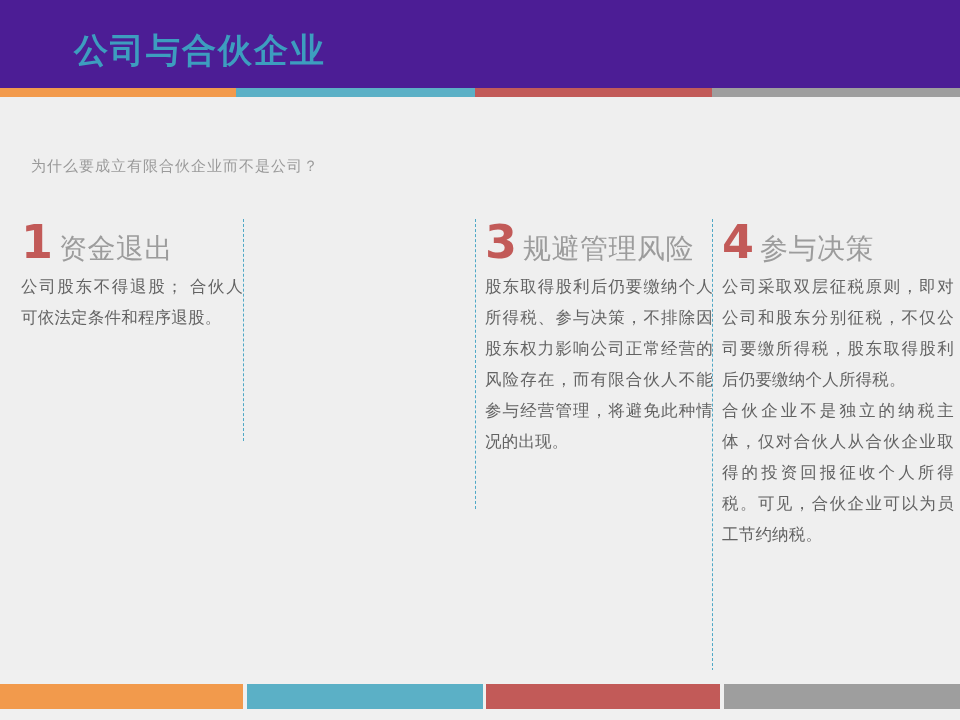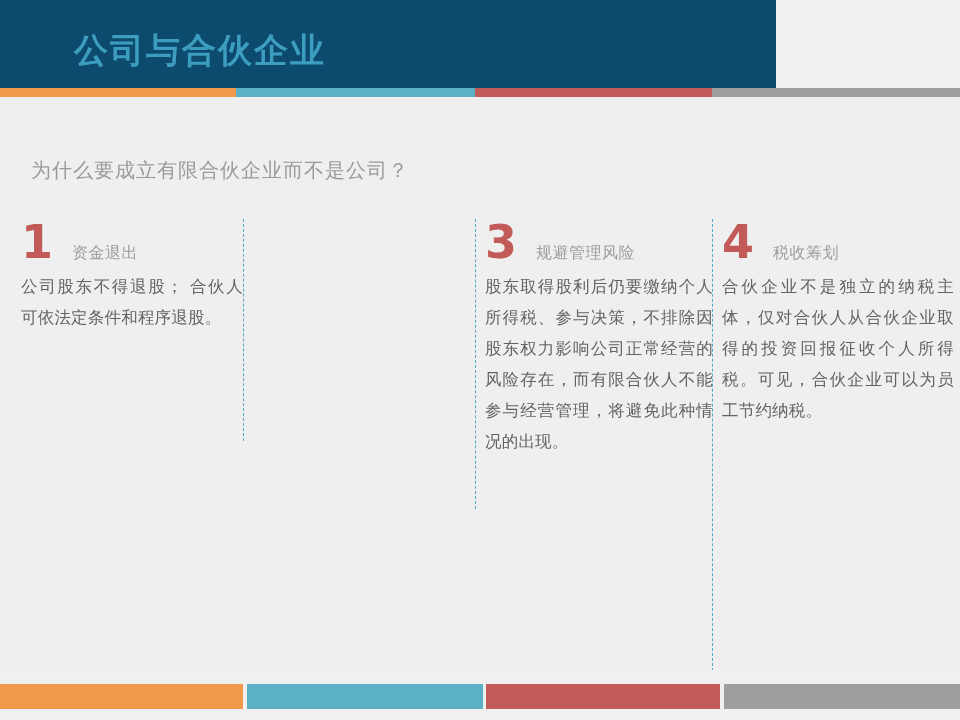--- a/index.html
+++ b/index.html
@@ -19,22 +19,22 @@
     position: relative;
     width: 960px;
     height: 720px;
     background: #f0f0f0;
   }
 
   
   .header-zone {
     position: absolute;
     left: 0; top: 0;
-    width: 776px; height: 88px;
-    background: #0c4a6e;
+    width: 960px; height: 88px;
+    background: #4c1d95;
   }
 
   .slide-title {
     position: absolute;
     left: 74px;
     top: 33px;
     font-size: 34px;
     font-weight: bold;
     letter-spacing: 2px;
     color: #3d9dbf;
@@ -54,21 +54,21 @@
     position: absolute;
     left: 0; top: 97px;
     width: 960px; height: 573px;
     background: #efefef;
   }
 
   .subtitle {
     position: absolute;
     left: 31px;
     top: 60px;
-    font-size: 20px;
+    font-size: 15px;
     color: #9a9a9a;
     letter-spacing: 1px;
     white-space: nowrap;
   }
 
   .columns {
     position: absolute;
     left: 0;
     top: 122px;
     width: 960px;
@@ -94,24 +94,24 @@
     font-size: 46px;
     font-weight: bold;
     color: #c25a58;
     line-height: 46px;
     vertical-align: baseline;
     letter-spacing: -1px;
   }
 
   .head-label {
     display: inline-block;
-    font-size: 16px;
+    font-size: 28px;
     color: #9c9c9c;
     line-height: 21px;
-    margin-left: 15px;
+    margin-left: 2px;
     vertical-align: baseline;
     letter-spacing: 0.5px;
   }
 
   .col-body {
     margin-top: 0;
   }
 
   .col-body p {
     font-size: 16.5px;
@@ -184,23 +184,24 @@
           <span class="head-label">规避管理风险</span>
         </div>
         <div class="col-body">
           <p>股东取得股利后仍要缴纳个人所得税、参与决策，不排除因股东权力影响公司正常经营的风险存在，而有限合伙人不能参与经营管理，将避免此种情况的出现。</p>
         </div>
       </div>
 
       <div class="col col-3">
         <div class="col-head">
           <span class="num">4</span>
-          <span class="head-label">税收筹划</span>
+          <span class="head-label">参与决策</span>
         </div>
         <div class="col-body">
+          <p>公司采取双层征税原则，即对公司和股东分别征税，不仅公司要缴所得税，股东取得股利后仍要缴纳个人所得税。</p>
           <p>合伙企业不是独立的纳税主体，仅对合伙人从合伙企业取得的投资回报征收个人所得税。可见，合伙企业可以为员工节约纳税。</p>
         </div>
       </div>
 
       <div class="divider divider-0"></div>
       <div class="divider divider-1"></div>
       <div class="divider divider-2"></div>
 
     </div>
   </div>

